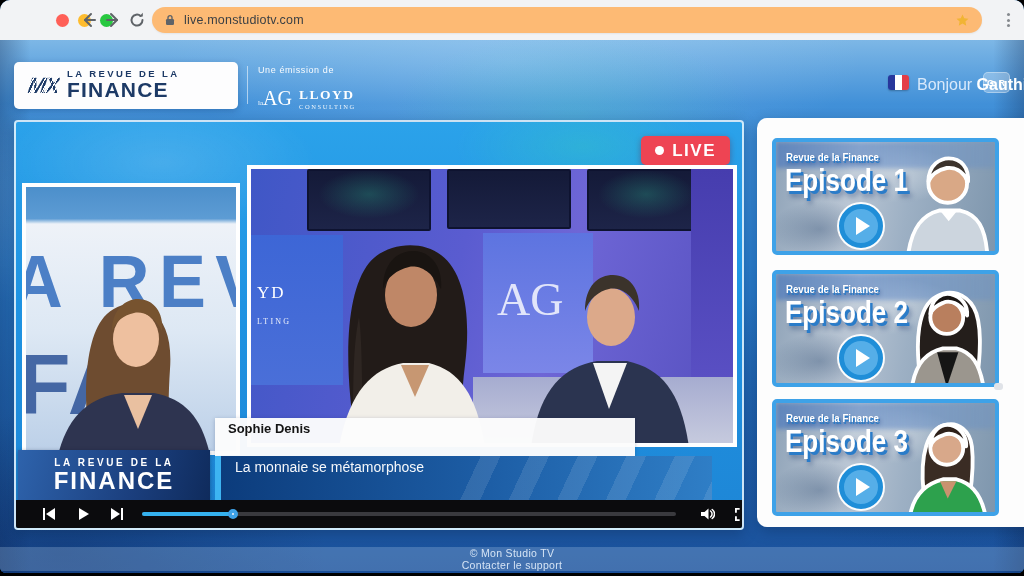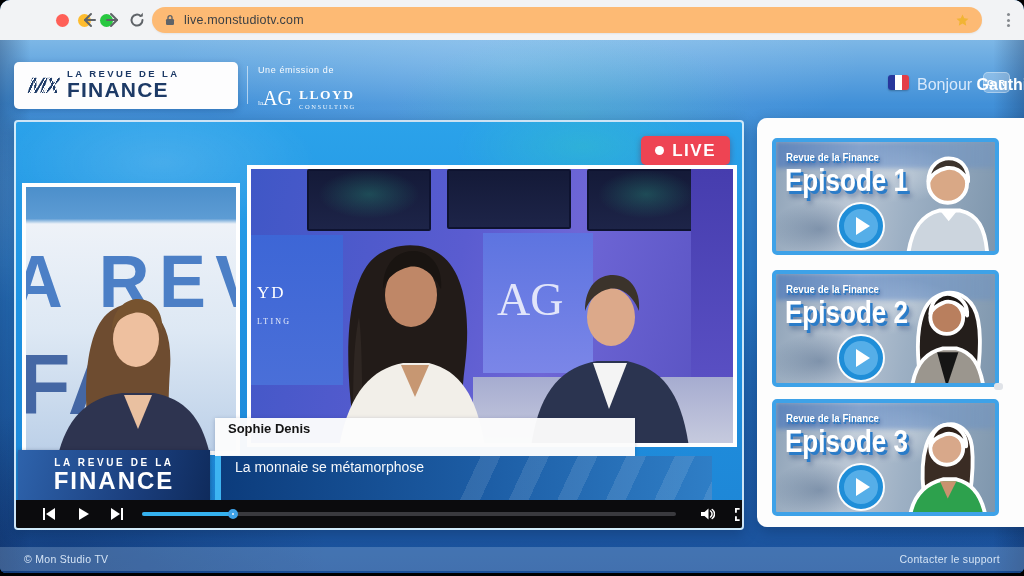--- a/index.html
+++ b/index.html
@@ -119,21 +119,21 @@
   .thumb::before { content:""; position:absolute; left:0; top:0; width:100%; height:26px; background:linear-gradient(90deg, rgba(58,110,190,.55), rgba(90,140,210,.25)); filter:blur(2px); }
   .t1{top:20px;} .t2{top:152px;} .t3{top:281px;}
   .thumb-show { position:absolute; left:10px; top:9px; font-size:10.5px; font-weight:700; color:#fff; transform:scaleX(.92); transform-origin:left; text-shadow:1.5px 1.5px 0 #2a7cc9, 2px 3px 4px rgba(10,40,100,.45); white-space:nowrap; }
   .thumb-title { position:absolute; left:9px; top:21px; font-size:31px; font-weight:700; color:#fff; transform:scaleX(.84); transform-origin:left; text-shadow:3px 3px 0 #2a7cc9, 5px 6px 6px rgba(10,40,100,.4); white-space:nowrap; }
   .playbtn { position:absolute; left:63px; top:62px; width:44px; height:44px; border-radius:50%; background:#55aee8; border:5px solid #1f8ed8; box-shadow:0 0 0 2px rgba(255,255,255,.95); display:flex; align-items:center; justify-content:center; }
   .playbtn .tri { width:0; height:0; border-left:14px solid #fff; border-top:9px solid transparent; border-bottom:9px solid transparent; margin-left:4px; }
   .ep-person { position:absolute; right:-4px; bottom:-4px; width:118px; height:116px; }
   .scroll-thumb { position:absolute; left:237px; top:265px; width:9px; height:7px; border-radius:3px; background:#e0e3e8; }
 
   
-  .footer { position:absolute; left:0; top:507px; width:1024px; height:24px; background:rgba(210,230,250,.22); display:flex; align-items:center; justify-content:space-between; padding:0 24px; }
+  .footer { position:absolute; left:0; top:507px; width:1024px; height:24px; background:rgba(210,230,250,.22); display:flex; align-items:center; justify-content:space-between; padding:0 24px;flex-direction:column; }
   .footer span { font-size:10.5px; color:#d5e4f5; letter-spacing:.3px; }
 </style>
 </head>
 <body>
 
 <div class="window">
 
   <div class="chrome">
     <div class="dots">
       <div class="dot r"></div>

